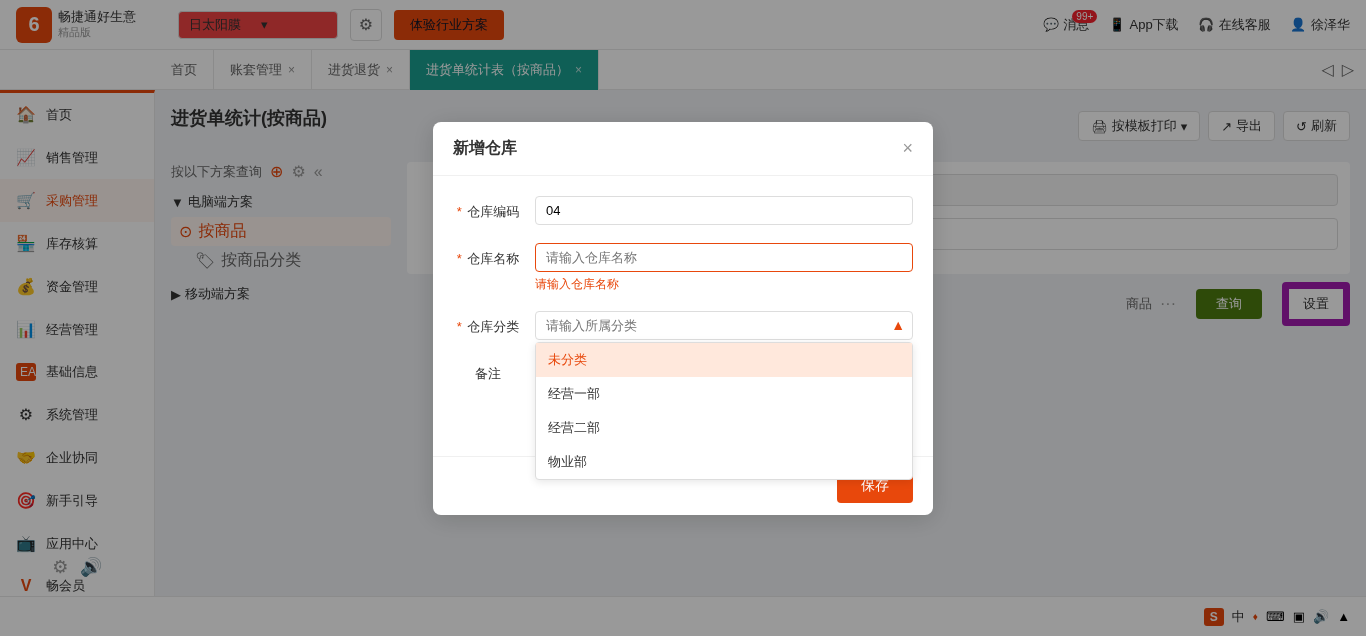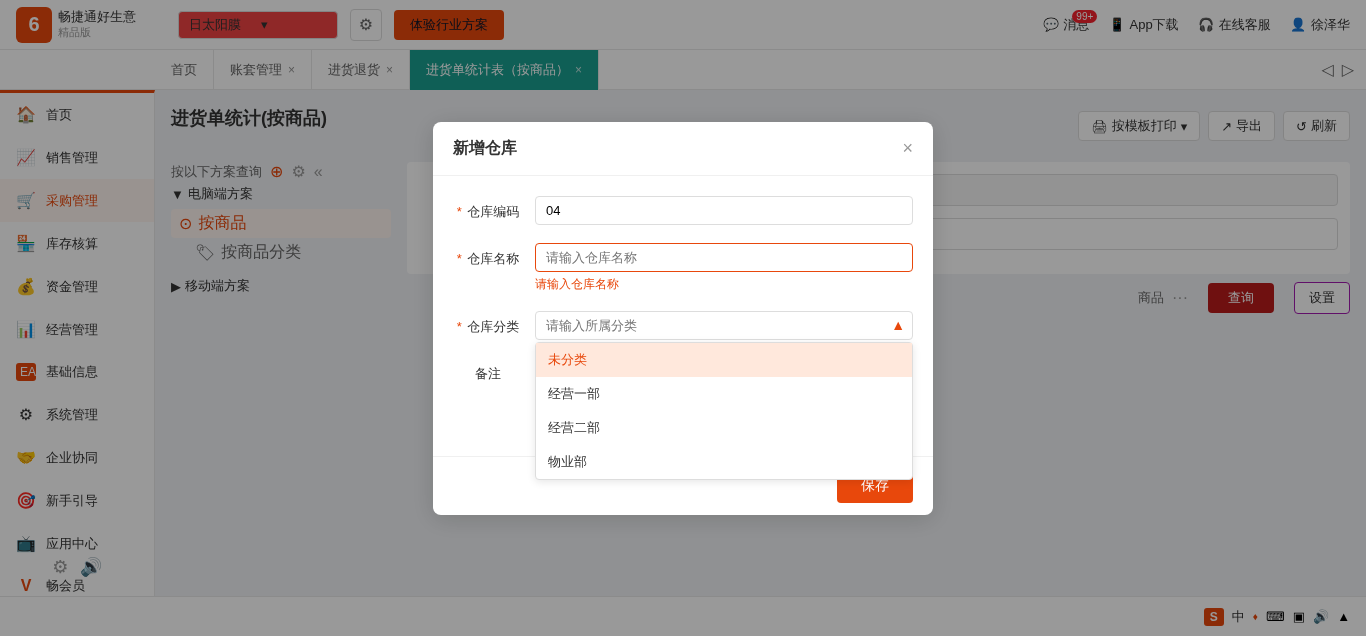--- a/index.html
+++ b/index.html
@@ -91,25 +91,25 @@
 
     
     .main-content { flex: 1; padding: 16px; overflow: auto; position: relative; }
     .page-title { font-size: 18px; font-weight: bold; color: #333; margin-bottom: 16px; }
     .btn-print, .btn-export, .btn-refresh {
       display: flex; align-items: center; gap: 4px;
       border: 1px solid #ddd; background: #fff; border-radius: 4px;
       padding: 5px 12px; font-size: 13px; cursor: pointer; color: #333;
     }
     .btn-query {
-      background: #b91c1c; color: #fff; border: none; border-radius: 4px;
+      background: #4d7c0f; color: #fff; border: none; border-radius: 4px;
       padding: 6px 20px; font-size: 13px; cursor: pointer;
     }
     .btn-settings {
-      border: 1px solid #a21caf; background: #fff; border-radius: 4px;
+      border: 7px solid #a21caf; background: #fff; border-radius: 4px;
       padding: 6px 14px; font-size: 13px; cursor: pointer; color: #333;
     }
     .filter-option {
       display: flex; align-items: center; gap: 6px;
       padding: 4px 8px; cursor: pointer; border-radius: 4px;
       color: #e8480c;
     }
     .filter-option.active { background: #fff5f0; }
     .filter-sub {
       display: flex; align-items: center; gap: 6px;
@@ -339,21 +339,21 @@
         <button class="btn-refresh">
           <span>↺</span>
           <span>刷新</span>
         </button>
       </div>
     </div>
 
     <div style="display:flex;gap:16px;margin-bottom:12px;">
 
       <div style="width:220px;flex-shrink:0;">
-        <div style="display:flex;align-items:center;gap:8px;margin-bottom:4px;">
+        <div style="display:flex;align-items:center;gap:8px;margin-bottom:12px;">
           <span style="font-size:13px;color:#666;">按以下方案查询</span>
           <span style="cursor:pointer;color:#e8480c;font-size:16px;">⊕</span>
           <span style="cursor:pointer;color:#999;font-size:16px;">⚙</span>
           <span style="cursor:pointer;color:#999;font-size:16px;">«</span>
         </div>
 
         <div style="font-size:13px;color:#333;margin-bottom:6px;display:flex;align-items:center;gap:4px;">
           <span style="cursor:pointer;">▼</span>
           <span>电脑端方案</span>
         </div>

